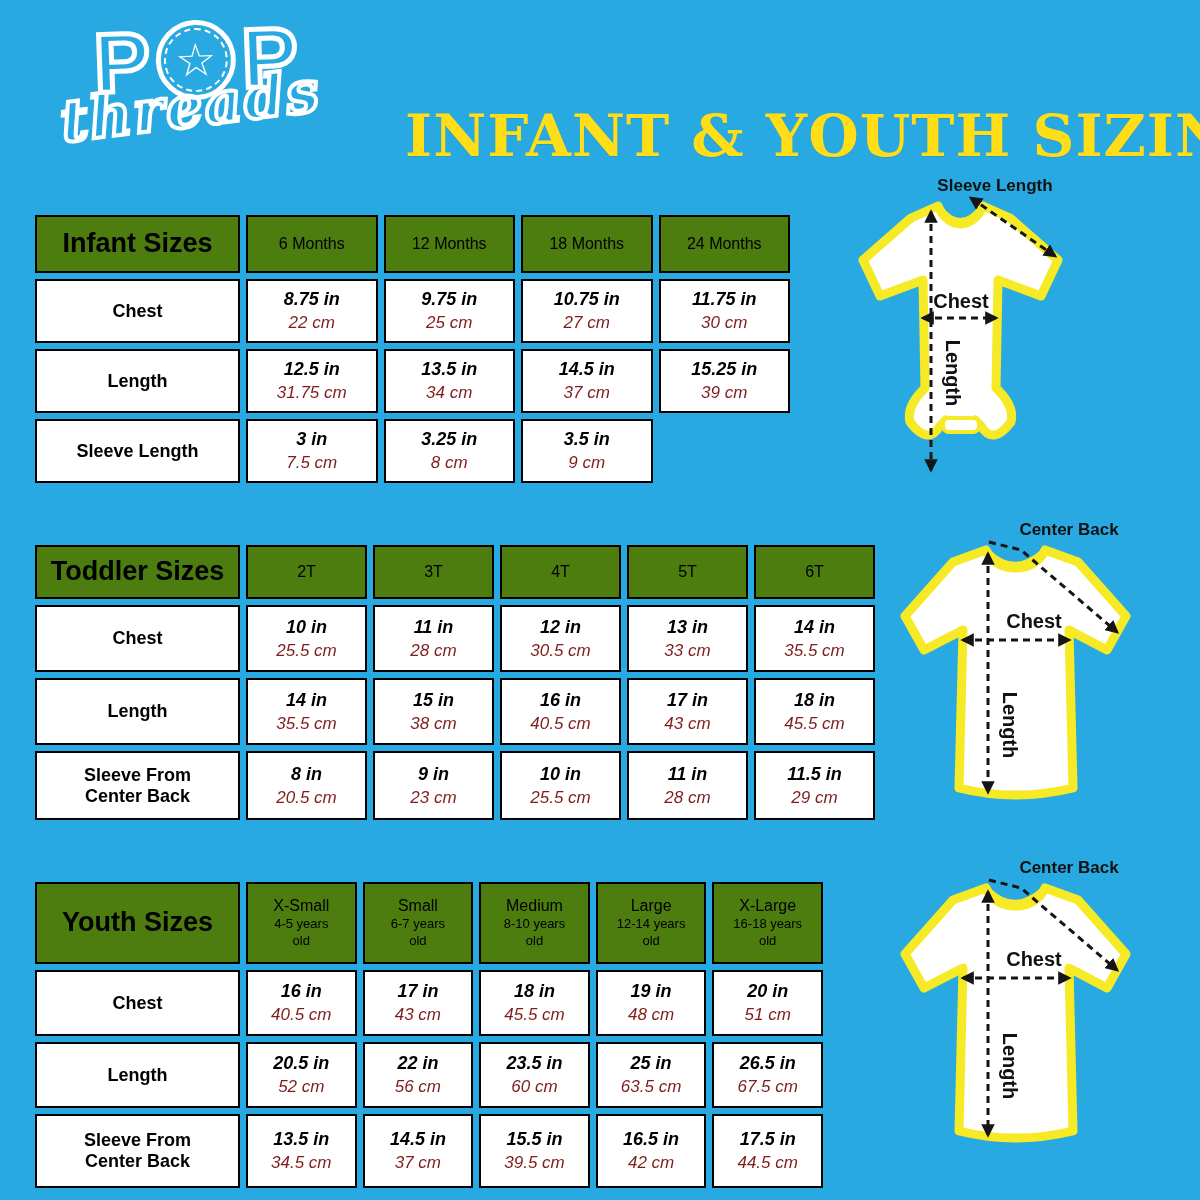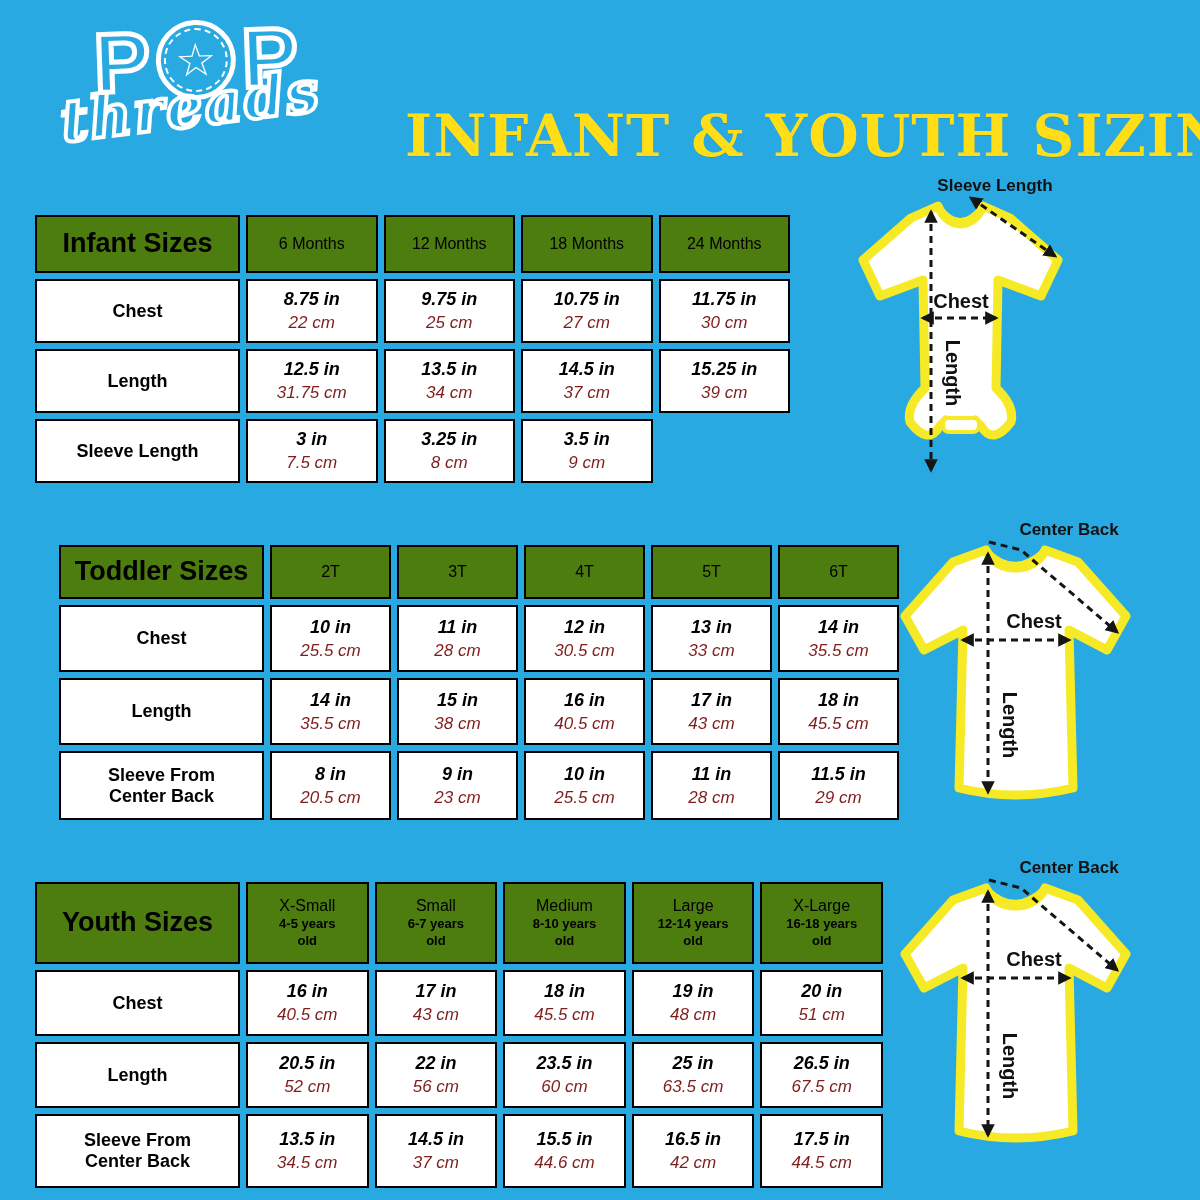--- a/index.html
+++ b/index.html
@@ -36,30 +36,30 @@
     font-family:"DejaVu Serif",serif;font-weight:bold;
     font-size:58px;letter-spacing:1px;color:#FFDE17;
     text-shadow:0 1px 0 rgba(0,0,0,.08);white-space:nowrap;
   }
   
   .size-table{
     position:absolute;display:grid;gap:6px;
   }
   .tbl-infant{left:35px;top:215px;width:755px;grid-template-rows:58px 64px 64px 64px;}
   .tbl-toddler{left:35px;top:545px;width:840px;grid-template-rows:54px 67px 67px 69px;}
-  .tbl-youth{left:35px;top:882px;width:848px;grid-template-rows:82px 66px 66px 74px;}
+  .tbl-youth{left:35px;top:882px;width:788px;grid-template-rows:82px 66px 66px 74px;}
   .cell{
     background:#fff;border:2px solid #000;
     display:flex;flex-direction:column;align-items:center;justify-content:center;
     text-align:center;line-height:1.15;
   }
   .cell.hdr{background:#4d7c0f;}
   .cell .t-title{font-size:27px;font-weight:bold;}
   .cell .col-main{font-size:16px;font-weight:normal;}
-  .cell .col-sub{font-size:13px;font-weight:bold;margin-top:2px;}
+  .cell .col-sub{font-size:13px;font-weight:normal;margin-top:2px;}
   .cell .row-label{font-size:18px;font-weight:bold;}
   .cell .v-in{font-size:18px;font-weight:bold;font-style:italic;}
   .cell .v-cm{font-size:17px;font-style:italic;color:#7f1d1d;margin-top:3px;}
   
   .diagram{position:absolute;}
   .d-infant{left:843px;top:178px;}
   .d-toddler{left:893px;top:520px;}
   .d-youth{left:893px;top:856px;}
   svg text{font-family:"Liberation Sans",sans-serif;font-weight:bold;fill:#111;}
   .meas{stroke:#151515;stroke-width:3;stroke-dasharray:7 5;fill:none;}
@@ -145,21 +145,21 @@
     </div>
     <div class="cell">
       <div class="v-in">3.25 in</div>
       <div class="v-cm">8 cm</div>
     </div>
     <div class="cell">
       <div class="v-in">3.5 in</div>
       <div class="v-cm">9 cm</div>
     </div>
   </div>
-<div class="size-table tbl-toddler" style="grid-template-columns: 205px repeat(5, 1fr); margin-left: 24px;">
+<div class="size-table tbl-toddler" style="grid-template-columns: 205px repeat(5, 1fr);">
     <div class="cell hdr">
       <div class="t-title">Toddler Sizes</div>
     </div>
     <div class="cell hdr">
       <div class="col-main">2T</div>
     </div>
     <div class="cell hdr">
       <div class="col-main">3T</div>
     </div>
     <div class="cell hdr">
@@ -324,21 +324,21 @@
     <div class="cell">
       <div class="v-in">13.5 in</div>
       <div class="v-cm">34.5 cm</div>
     </div>
     <div class="cell">
       <div class="v-in">14.5 in</div>
       <div class="v-cm">37 cm</div>
     </div>
     <div class="cell">
       <div class="v-in">15.5 in</div>
-      <div class="v-cm">44.6 cm</div>
+      <div class="v-cm">39.5 cm</div>
     </div>
     <div class="cell">
       <div class="v-in">16.5 in</div>
       <div class="v-cm">42 cm</div>
     </div>
     <div class="cell">
       <div class="v-in">17.5 in</div>
       <div class="v-cm">44.5 cm</div>
     </div>
   </div>

